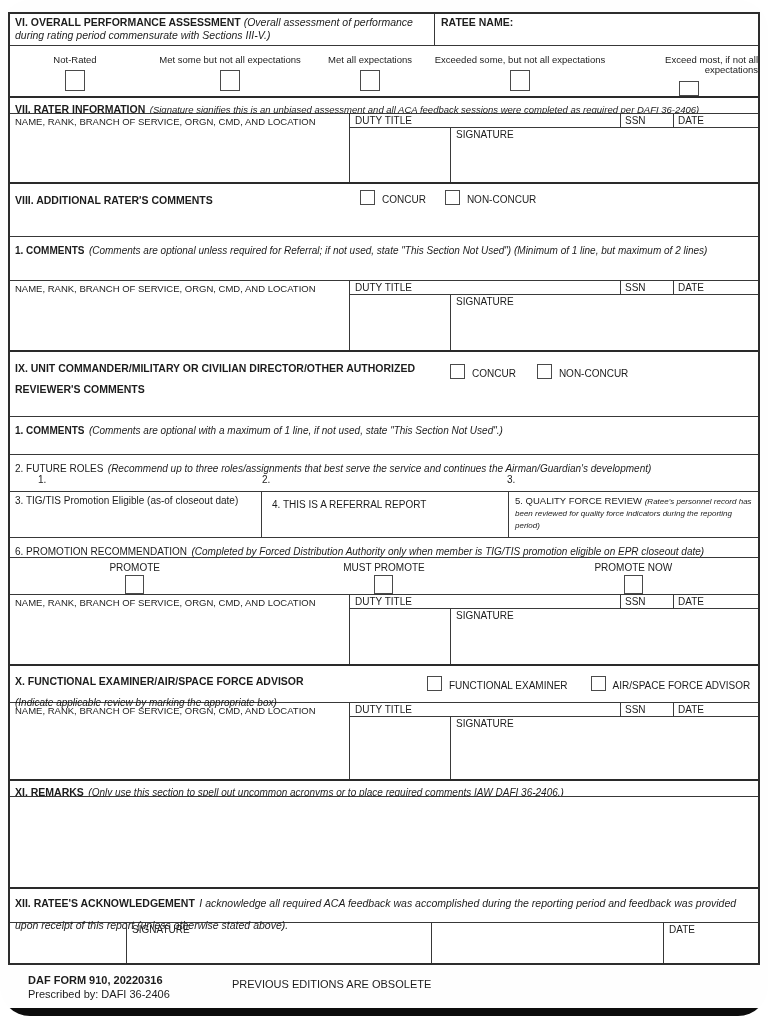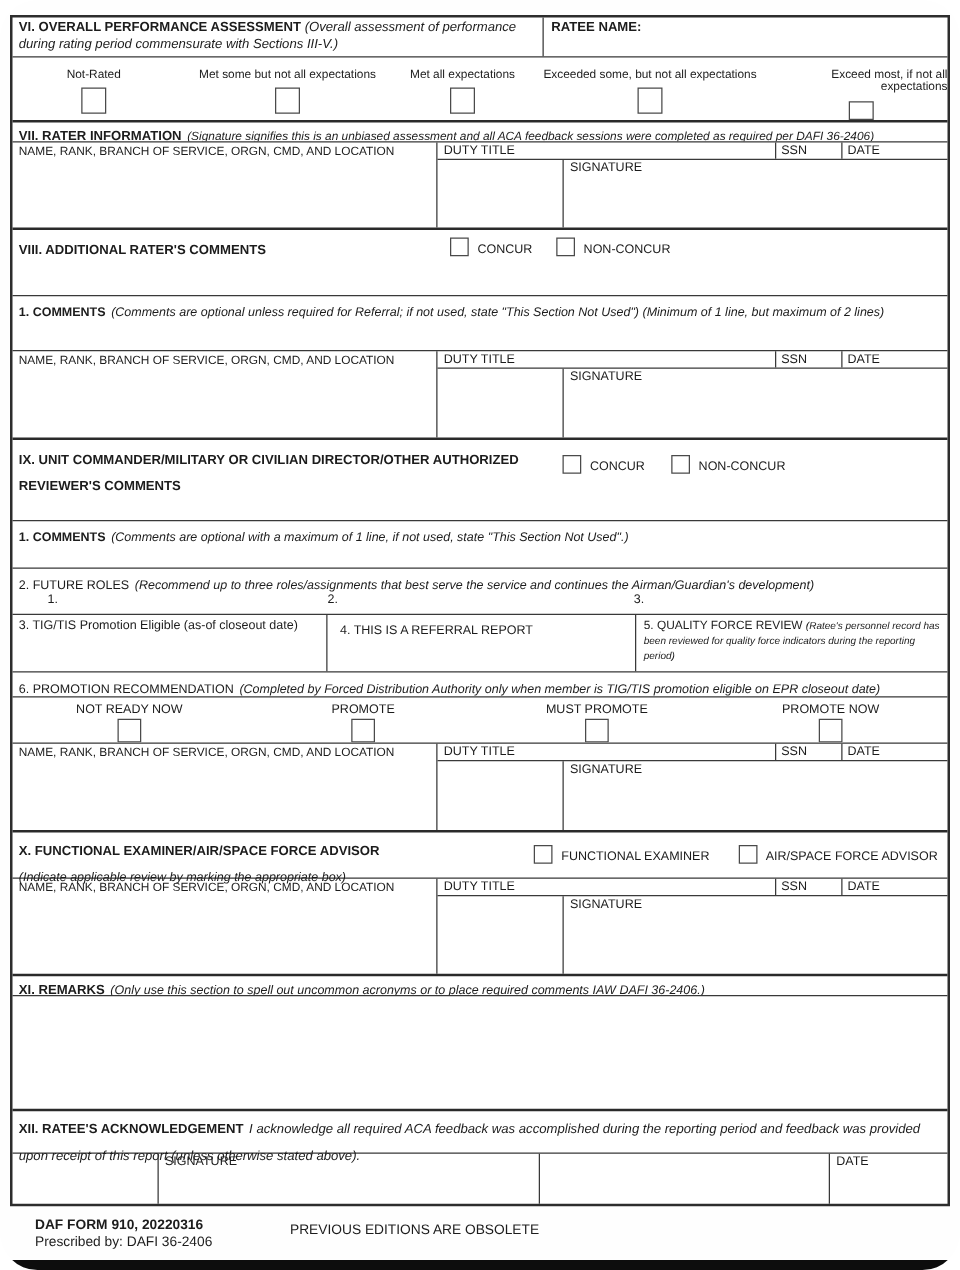--- a/index.html
+++ b/index.html
@@ -202,24 +202,20 @@
       </div>
     </div>
 
     <div class="row" style="height:20px; padding:3px 5px;">
       <span class="fs10">6. PROMOTION RECOMMENDATION</span>
       <span class="ital fs10">(Completed by Forced Distribution Authority only when member is TIG/TIS promotion eligible on EPR closeout date)</span>
     </div>
 
     <div class="row r-promo">
       <div class="promo-col">
-        <span class="lbl">NOT READY NOW</span>
-        <span class="cb med"></span>
-      </div>
-      <div class="promo-col">
         <span class="lbl">PROMOTE</span>
         <span class="cb med"></span>
       </div>
       <div class="promo-col">
         <span class="lbl">MUST PROMOTE</span>
         <span class="cb med"></span>
       </div>
       <div class="promo-col">
         <span class="lbl">PROMOTE NOW</span>
         <span class="cb med"></span>

